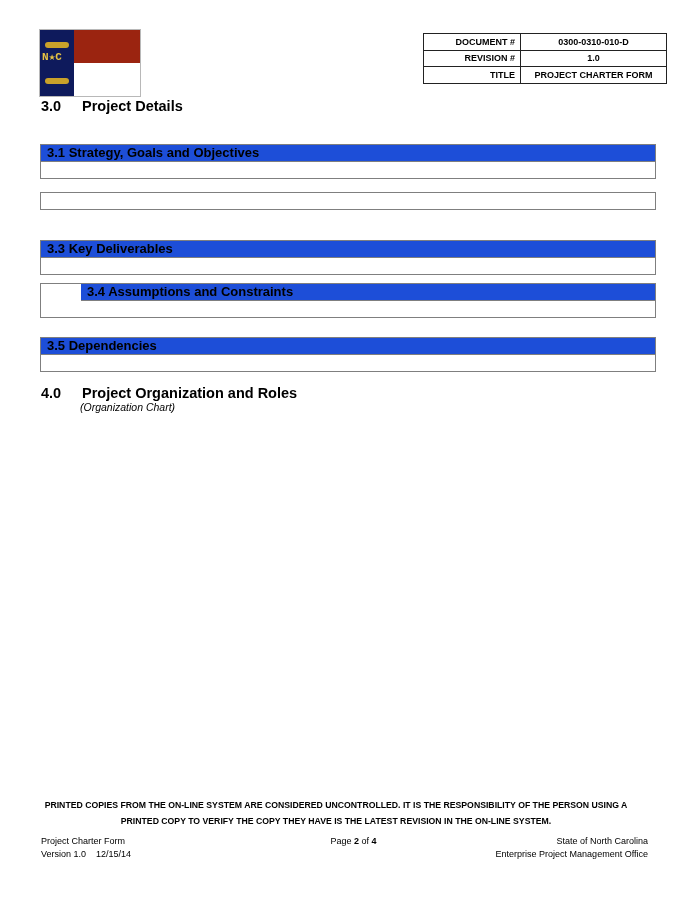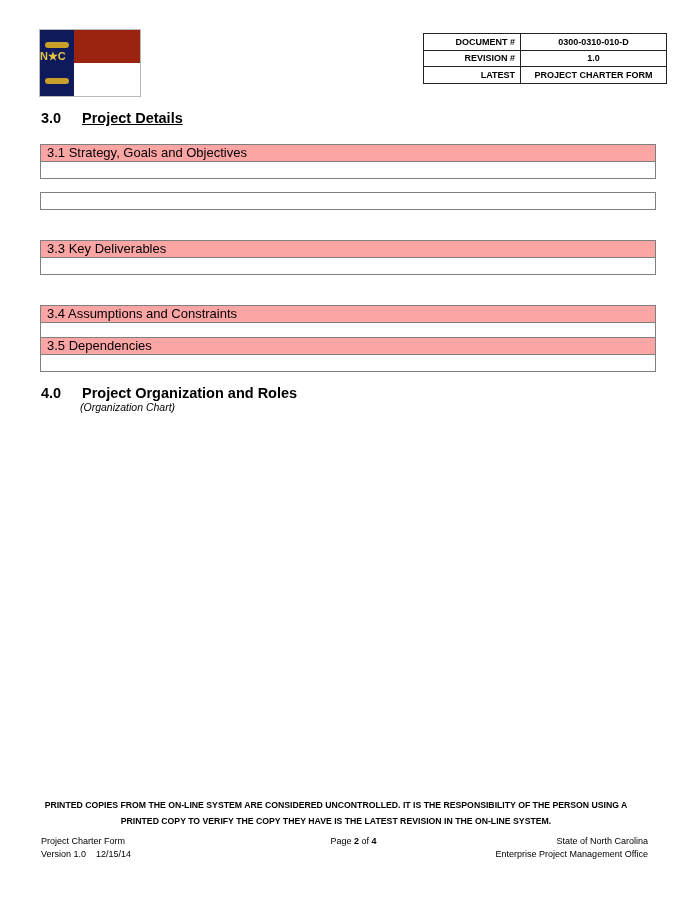--- a/index.html
+++ b/index.html
@@ -4,39 +4,39 @@
   <style>
     * { box-sizing: border-box; margin: 0; padding: 0; }
     html, body { width: 696px; height: 900px; background: #ffffff; }
     body { position: relative; font-family: "Liberation Sans", sans-serif; color: #000; overflow: hidden; }
 
     
     .flag { position: absolute; left: 39px; top: 29px; width: 102px; height: 68px; border: 1px solid #b8b8b8; }
     .flag .union { position: absolute; left: 0; top: 0; width: 34px; height: 66px; background: #0e1a5c; }
     .flag .red { position: absolute; left: 34px; top: 0; width: 66px; height: 33px; background: #9b2410; }
     .flag .white { position: absolute; left: 34px; top: 33px; width: 66px; height: 33px; background: #ffffff; }
-    .flag .nc { position: absolute; left: 0; top: 20px; width: 24px; text-align: center; font-size: 11px; font-weight: bold; color: #e8c443; letter-spacing: 0px; }
+    .flag .nc { position: absolute; left: 0; top: 20px; width: 24px; text-align: center; font-size: 11px; font-weight: bold; color: #e8c443; letter-spacing: 0px; font-family: Liberation Mono, monospace; }
     .flag .ribbon { position: absolute; left: 5px; width: 24px; height: 6px; border-radius: 3px; background: #c9a12a; }
     .flag .ribbon.top { top: 12px; }
     .flag .ribbon.bottom { top: 48px; }
 
     
     .doc-table { position: absolute; left: 423px; top: 33px; width: 244px; border-collapse: collapse; font-size: 9px; font-weight: bold; font-family: "Liberation Sans", sans-serif; }
     .doc-table td { border: 1.5px solid #222; height: 16.5px; padding: 0 5px; }
     .doc-table td.k { text-align: right; width: 97px; }
     .doc-table td.v { text-align: center; }
 
     
     .h-main { position: absolute; left: 41px; font-size: 14.5px; font-weight: bold; }
     .h-main .num { display: inline-block; width: 41px; }
     .h-sub { position: absolute; left: 80px; top: 401px; font-size: 10.5px; font-style: italic; }
 
     
     .sec { position: absolute; left: 40px; width: 616px; border: 1.5px solid #7f7f7f; }
-    .sec .hdr { height: 17px; background: #fca5a5; border-bottom: 1.5px solid #7f7f7f; font-size: 13px; font-weight: normal; padding-left: 6px; line-height: 16px; }
+    .sec .hdr { height: 17px; background: #1d4ed8; border-bottom: 1.5px solid #7f7f7f; font-size: 13px; font-weight: bold; padding-left: 6px; line-height: 16px; }
     .sec .body { height: 16px; background: #ffffff; }
 
     
     .notice { position: absolute; left: 28px; top: 797px; width: 616px; text-align: center; font-size: 8.7px; font-weight: bold; line-height: 16px; }
     .foot { position: absolute; top: 835px; font-size: 9px; line-height: 13px; }
     .foot.left { left: 41px; }
     .foot.center { left: 0; width: 696px; text-align: center; padding-left: 11px; }
     .foot.right { right: 48px; text-align: right; }
     .foot b { font-weight: bold; }
   </style>
@@ -56,45 +56,45 @@
   <tbody>
       <tr>
     <td class="k">DOCUMENT #</td>
     <td class="v">0300-0310-010-D</td>
   </tr>
   <tr>
     <td class="k">REVISION #</td>
     <td class="v">1.0</td>
   </tr>
   <tr>
-    <td class="k">LATEST</td>
+    <td class="k">TITLE</td>
     <td class="v">PROJECT CHARTER FORM</td>
   </tr>
 </tbody>
   </table>
 
-<div class="h-main" style="top:110px;text-decoration:underline;">
+<div class="h-main" style="top:98px;">
   <span class="num">3.0</span><span>Project Details</span>
 </div>
 
 <div class="sec" style="top:144px;">
   <div class="hdr">3.1 Strategy, Goals and Objectives</div>
   <div class="body"></div>
 </div>
 
 <div class="sec" style="top:192px;">
   <div class="body"></div>
 </div>
 
 <div class="sec" style="top:240px;">
   <div class="hdr">3.3 Key Deliverables</div>
   <div class="body"></div>
 </div>
 
-<div class="sec" style="top:305px;">
+<div class="sec" style="top:283px;padding-left:40px;">
   <div class="hdr">3.4 Assumptions and Constraints</div>
   <div class="body"></div>
 </div>
 
 <div class="sec" style="top:337px;">
   <div class="hdr">3.5 Dependencies</div>
   <div class="body"></div>
 </div>
 
 <div class="h-main" style="top:385px;">

